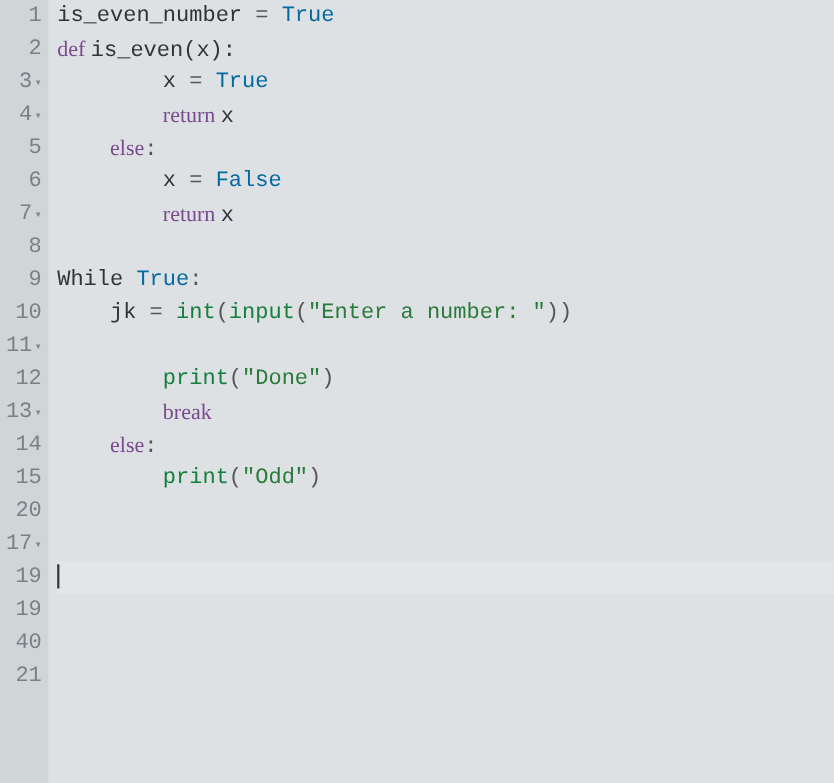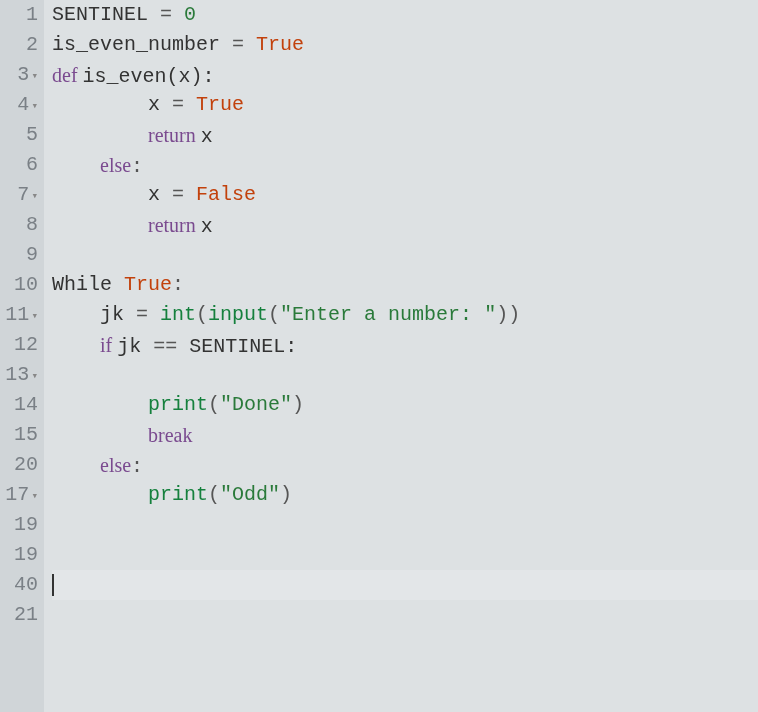--- a/index.html
+++ b/index.html
@@ -46,21 +46,21 @@
   .code-line {
     height: 30px;
     line-height: 30px;
     white-space: pre;
     position: relative;
   }
   .highlight-line {
     background: rgba(255,255,255,0.18);
   }
   .kw   { color: #7a4a8f; font-family: Liberation Serif, serif; }   
-  .const{ color: #c2410c; }   
+  .const{ color: #0369a1; }   
   .num  { color: #2a7a3a; }   
   .str  { color: #2a7a3a; }
   .fn   { color: #15803d; }      
   .op   { color: #555; }      
   .id   { color: #333; }
   .cursor {
     display: inline-block;
     width: 2px;
     height: 22px;
     background: #333;
@@ -137,32 +137,30 @@
       </div>
     <div class="gutter-line">
         <span>40</span>
       </div>
     <div class="gutter-line">
         <span>21</span>
       </div>
   </div>
 
   <div class="code">
-    <div class="code-line"><span class="id">SENTINEL </span><span class="op">= </span><span class="num">0</span></div>
     <div class="code-line"><span class="id">is_even_number </span><span class="op">= </span><span class="const">True</span></div>
     <div class="code-line"><span class="kw">def </span><span class="id">is_even</span><span class="id">(x):</span></div>
     <div class="code-line"><span class="id">        x </span><span class="op">= </span><span class="const">True</span></div>
     <div class="code-line"><span>        </span><span class="kw">return </span><span class="id">x</span></div>
     <div class="code-line"><span>    </span><span class="kw">else</span><span class="op">:</span></div>
     <div class="code-line"><span class="id">        x </span><span class="op">= </span><span class="const">False</span></div>
     <div class="code-line"><span>        </span><span class="kw">return </span><span class="id">x</span></div>
     <div class="code-line"><span></span></div>
     <div class="code-line"><span class="id">While </span><span class="const">True</span><span class="op">:</span></div>
     <div class="code-line"><span class="id">    jk </span><span class="op">= </span><span class="fn">int</span><span class="op">(</span><span class="fn">input</span><span class="op">(</span><span class="str">"Enter a number: "</span><span class="op">))</span></div>
-    <div class="code-line"><span>    </span><span class="kw">if </span><span class="id">jk </span><span class="op">== </span><span class="id">SENTINEL:</span></div>
     <div class="code-line"><span></span></div>
     <div class="code-line"><span>        </span><span class="fn">print</span><span class="op">(</span><span class="str">"Done"</span><span class="op">)</span></div>
     <div class="code-line"><span>        </span><span class="kw">break</span></div>
     <div class="code-line"><span>    </span><span class="kw">else</span><span class="op">:</span></div>
     <div class="code-line"><span>        </span><span class="fn">print</span><span class="op">(</span><span class="str">"Odd"</span><span class="op">)</span></div>
     <div class="code-line"><span></span></div>
     <div class="code-line"><span></span></div>
     <div class="code-line highlight-line"><span class="cursor"></span><span></span></div>
   </div>
 </div>

